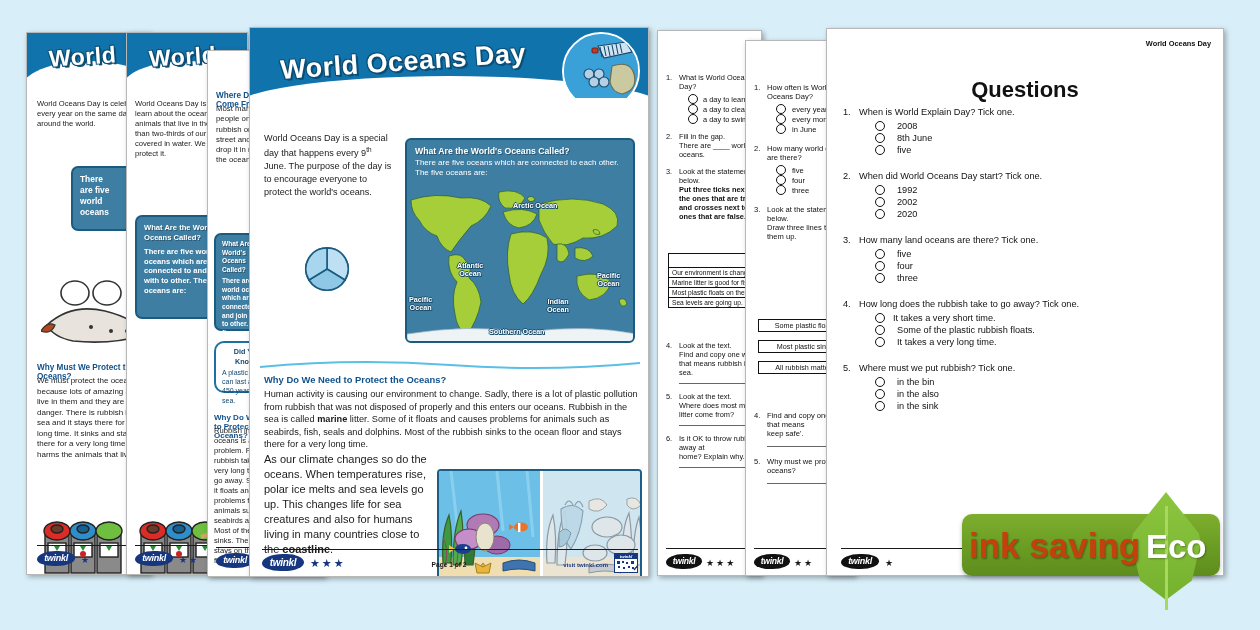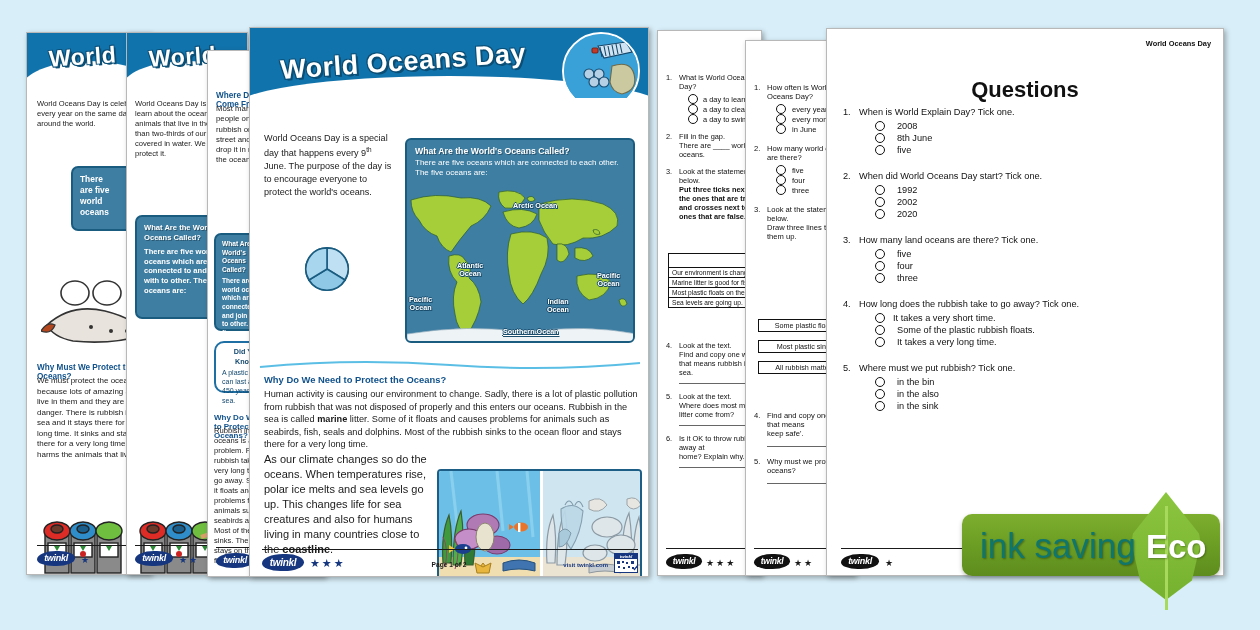--- a/index.html
+++ b/index.html
@@ -133,22 +133,22 @@
 
   
   #eco-badge { position: absolute; }
   .eco-pill {
     position: absolute; left: 0; top: 22px; width: 258px; height: 62px;
     background: linear-gradient(180deg,#7dae2e 0%, #6a9c23 55%, #5e8c1e 100%);
     border-radius: 10px;
     box-shadow: 0 2px 4px rgba(0,0,0,.25);
   }
   .eco-text {
-    position: absolute; left: 18px; top: 34px;
-    color: #0f766e; font-size: 35px; font-weight: normal;
+    position: absolute; left: 7px; top: 34px;
+    color: #c2410c; font-size: 35px; font-weight: bold;
     text-shadow: 1px 1px 2px rgba(0,0,0,.35);
   }
   .eco-leaf {
     position: absolute; left: 168px; top: 0; width: 72px; height: 108px;
     background: linear-gradient(180deg,#8cc63f 0%, #76b12f 100%);
     border-radius: 50% 50% 50% 50% / 64% 64% 36% 36%;
     clip-path: polygon(50% 0%, 100% 42%, 86% 82%, 50% 100%, 14% 82%, 0% 42%);
   }
   .eco-leaf-stem { position: absolute; left: 203px; top: 14px; width: 3px; height: 104px; background: #a7d95c; }
   .eco-word {
@@ -382,21 +382,21 @@
 
           <path d="M0 152 Q60 142 118 150 Q180 142 230 152 L230 163 L0 163Z" fill="#eef3f6" stroke="#9ab2c0" stroke-width="0.7"></path>
         </svg>
       </div>
 
       <div class="ocean-label" style="left:106px; top:62px;">Arctic Ocean</div>
       <div class="ocean-label" style="left:50px; top:122px;">Atlantic<br>Ocean</div>
       <div class="ocean-label" style="left:190px; top:132px;">Pacific<br>Ocean</div>
       <div class="ocean-label" style="left:2px; top:156px;">Pacific<br>Ocean</div>
       <div class="ocean-label" style="left:140px; top:158px;">Indian<br>Ocean</div>
-      <div class="ocean-label" style="left:96px; top:188px;text-decoration:underline;">Southern Ocean</div>
+      <div class="ocean-label" style="left:82px; top:188px;">Southern Ocean</div>
     </div>
 
     <svg style="position:absolute; left:8px; top:330px;" width="384" height="14" viewBox="0 0 384 14">
       <path d="M2 9 Q96 0 192 7 Q288 14 382 5" fill="none" stroke="#5bbfe5" stroke-width="2"></path>
     </svg>
 
     <div class="sub-head" style="position:absolute; left:14px; top:346px; width:380px; font-size:9.4px;">Why Do We Need to Protect the Oceans?</div>
     <div class="body-text" style="position:absolute; left:14px; top:360px; width:375px; font-size:9.2px; line-height:1.36;">
       <span>Human activity is causing our environment to change. Sadly, there is a lot of plastic pollution from rubbish that was not disposed of properly and this enters our oceans. Rubbish in the sea is called </span><span class="bold">marine</span><span> litter. Some of it floats and causes problems for animals such as seabirds, fish, seals and dolphins. Most of the rubbish sinks to the ocean floor and stays there for a very long time.</span>
     </div>

